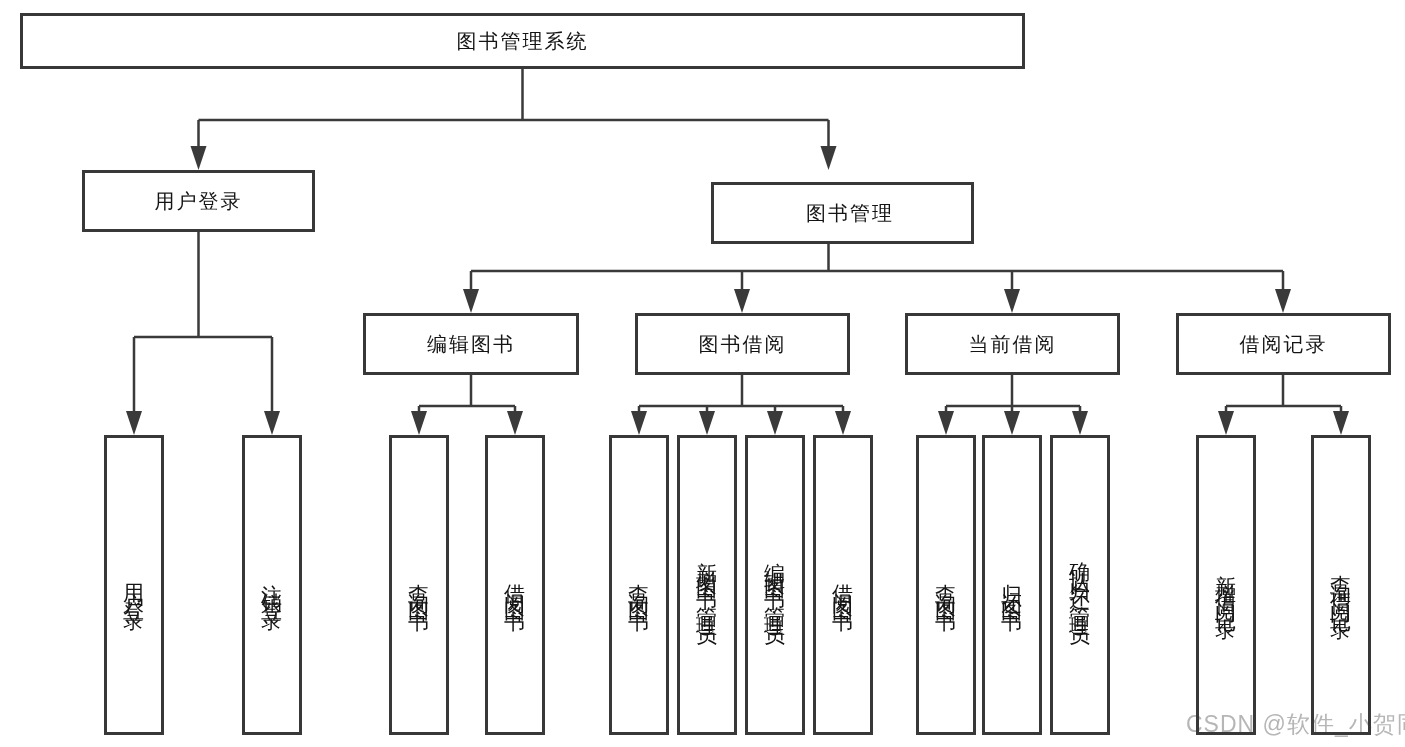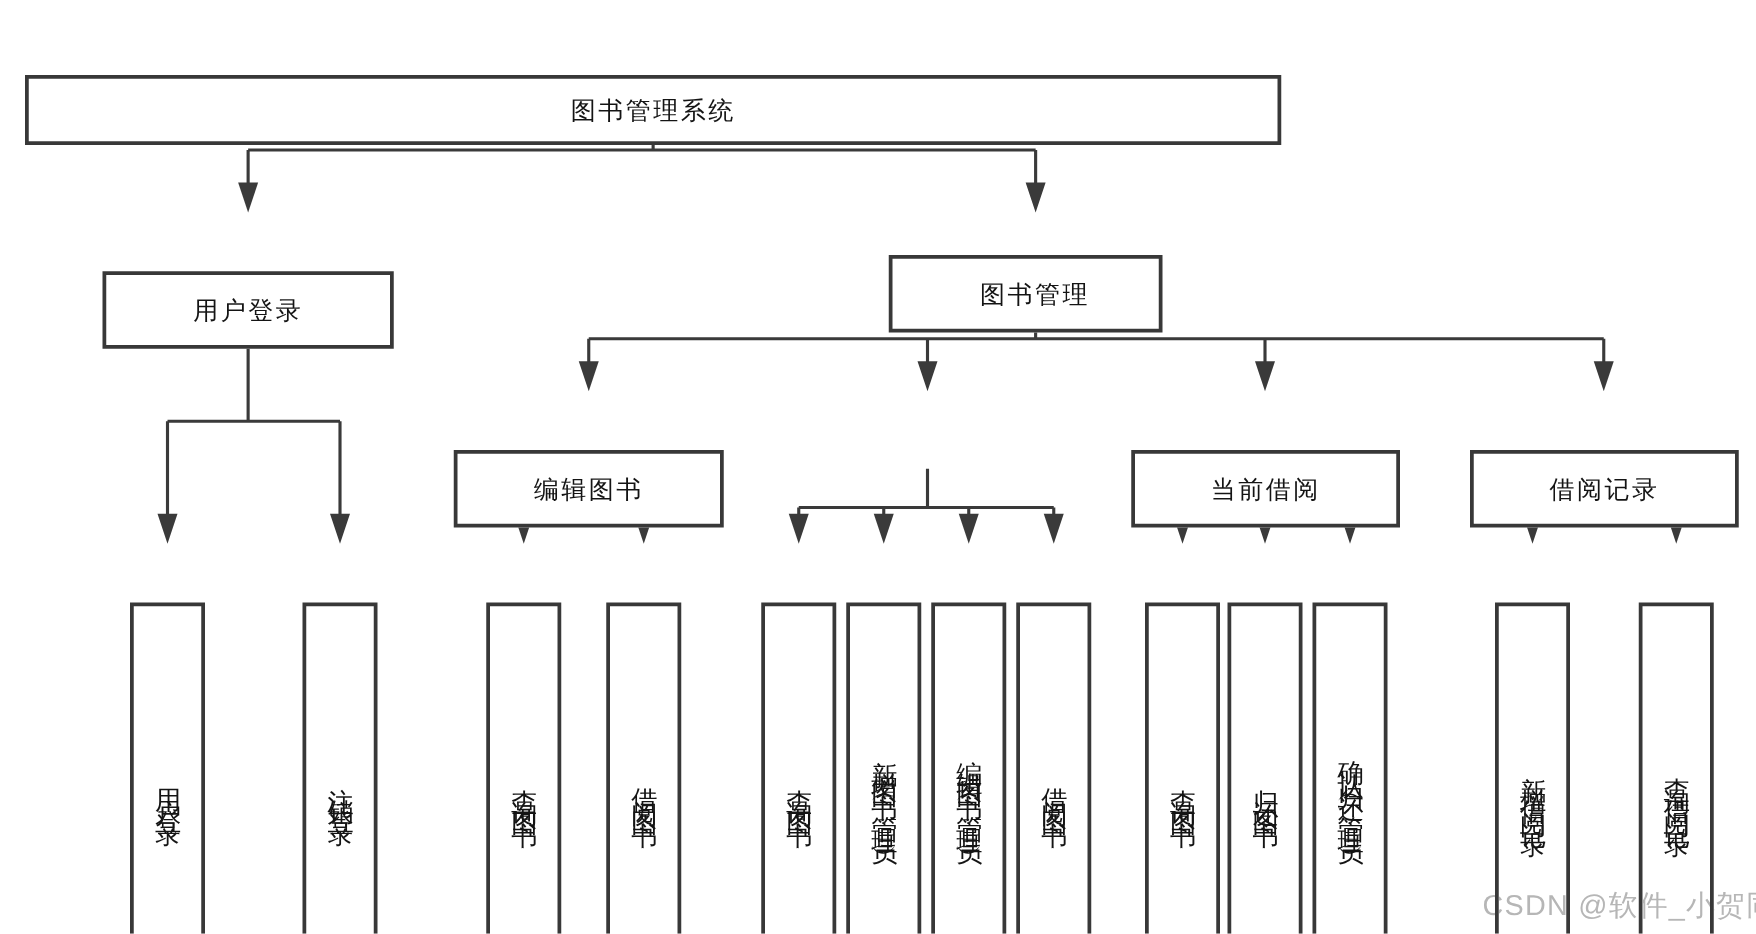--- a/index.html
+++ b/index.html
@@ -24,21 +24,20 @@
   }
   .node {
     position: absolute;
     box-sizing: border-box;
     border: 3px solid #383838;
     background: #ffffff;
     display: flex;
     align-items: center;
     justify-content: center;
     z-index: 2;
-    margin-top: 47px;
   }
   .hbox .label {
     font-size: 20px;
     color: #141414;
     letter-spacing: 2px;
     white-space: nowrap;
   }
   .vbox .label {
     writing-mode: vertical-rl;
     text-orientation: mixed;
@@ -124,26 +123,29 @@
     </g>
   </svg>
 
   <div class="node hbox" style="left:20px; top:13px; width:1005px; height:56px;">
     <span class="label">图书管理系统</span>
   </div>
 
   <div class="node hbox" style="left:82px; top:170px; width:233px; height:62px;">
     <span class="label">用户登录</span>
   </div>
-  <div class="node hbox" style="left:711px; top:157px; width:219px; height:62px;padding-left:15px;">
+  <div class="node hbox" style="left:711px; top:182px; width:263px; height:62px;padding-left:15px;">
     <span class="label">图书管理</span>
   </div>
 
   <div class="node hbox" style="left:363px; top:313px; width:216px; height:62px;">
     <span class="label">编辑图书</span>
+  </div>
+  <div class="node hbox" style="left:635px; top:313px; width:215px; height:62px;">
+    <span class="label">图书借阅</span>
   </div>
   <div class="node hbox" style="left:905px; top:313px; width:215px; height:62px;">
     <span class="label">当前借阅</span>
   </div>
   <div class="node hbox" style="left:1176px; top:313px; width:215px; height:62px;">
     <span class="label">借阅记录</span>
   </div>
 
   <div class="node vbox" style="left:104px; top:435px; width:60px; height:300px;">
     <span class="label">用户登录</span>

